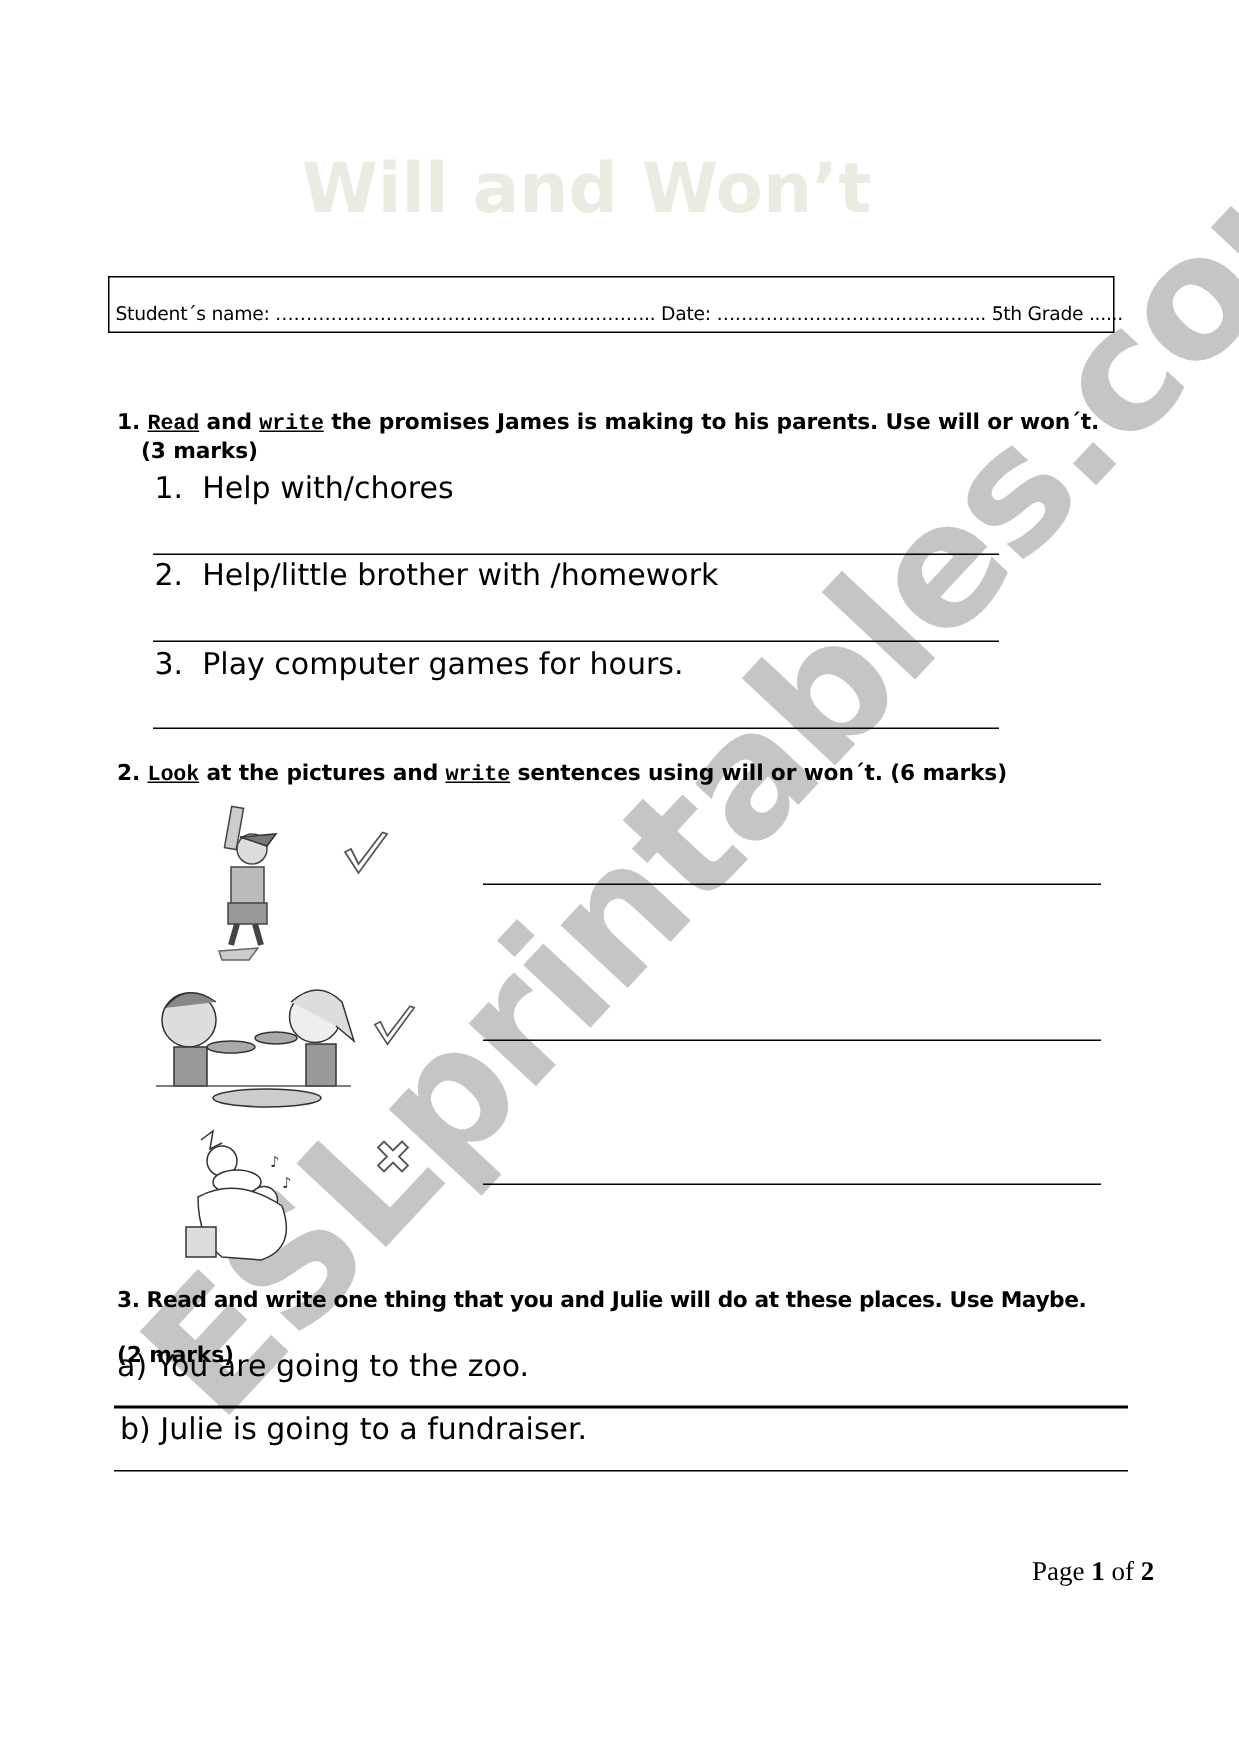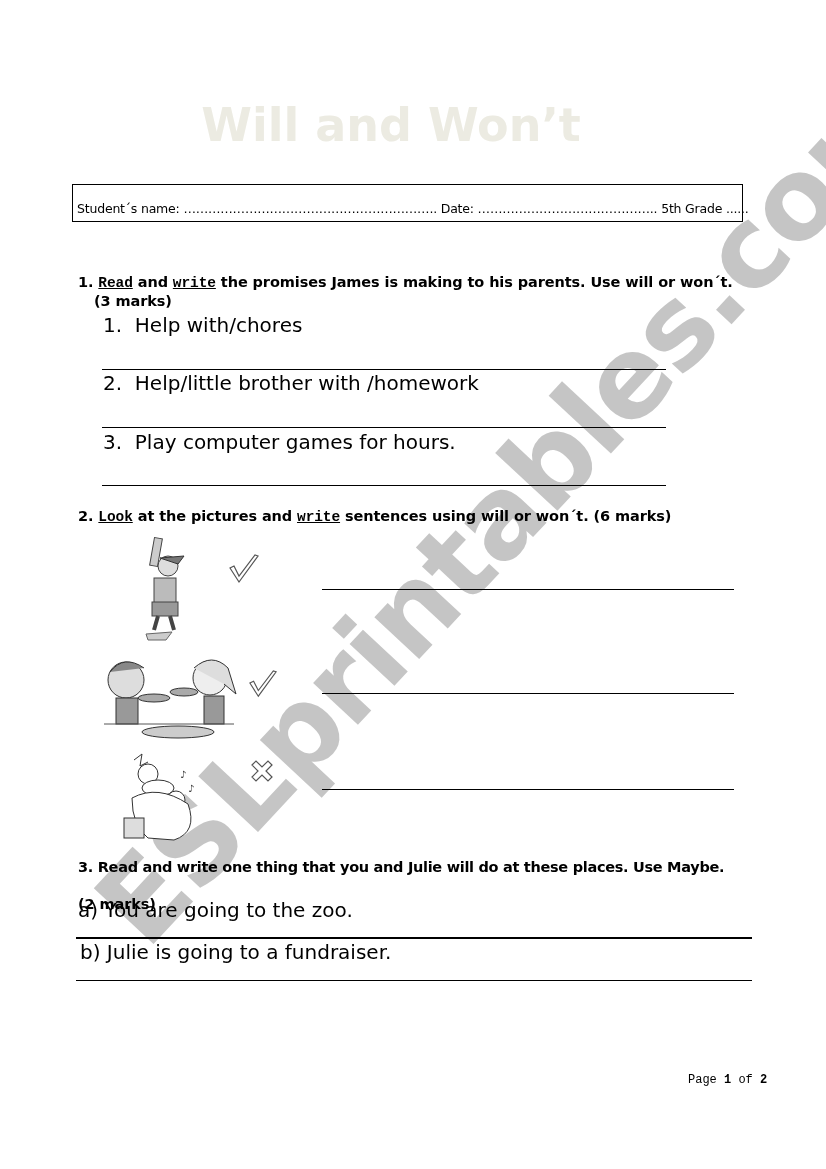--- a/index.html
+++ b/index.html
@@ -10,21 +10,21 @@
              font-family: "DejaVu Sans", sans-serif; font-weight: bold; font-size: 46px;
              color: #ecebe2; letter-spacing: 0px; }
     .info-box { left: 72px; top: 184px; width: 671px; height: 38px; border: 1px solid #000; box-sizing: border-box; }
     .info-text { position: absolute; left: 4px; top: 16px; font-size: 12.5px; white-space: nowrap; letter-spacing: -0.2px; }
     .q-head { font-weight: bold; font-size: 14.5px; white-space: nowrap; letter-spacing: -0.1px; }
     .q-head u { text-decoration: underline; font-family: Liberation Mono, monospace; }
     .item { font-size: 20px; white-space: nowrap; }
     .line { position: absolute; height: 1px; background: #000; }
     .line.thick { height: 2px; }
     .pic { position: absolute; }
-    .footer { left: 688px; top: 1037px; font-family: Liberation Mono, monospace; font-size: 12px; white-space: nowrap; margin-top: 36px; }
+    .footer { left: 688px; top: 1037px; font-family: Liberation Serif, serif; font-size: 18px; white-space: nowrap; }
     .footer b { font-weight: bold; }
     .watermark { left: 60px; top: 540px; transform: rotate(-47deg); transform-origin: left center;
                  font-family: "DejaVu Sans", sans-serif; font-weight: bold; font-size: 112px;
                  color: rgba(150,150,150,0.55); white-space: nowrap; pointer-events: none; letter-spacing: -2px; }
   </style>
 </head>
 <body>
 
 <div class="abs watermark" style="left:118px; top:860px;">ESLprintables.com</div>
 

